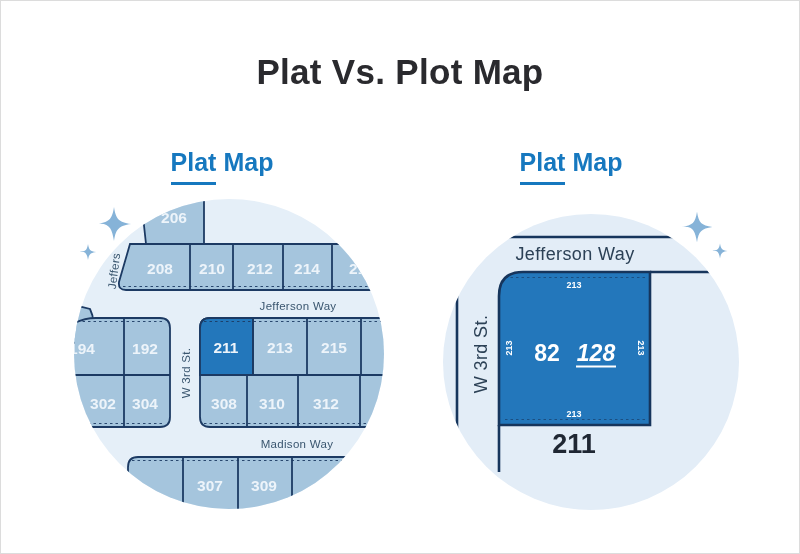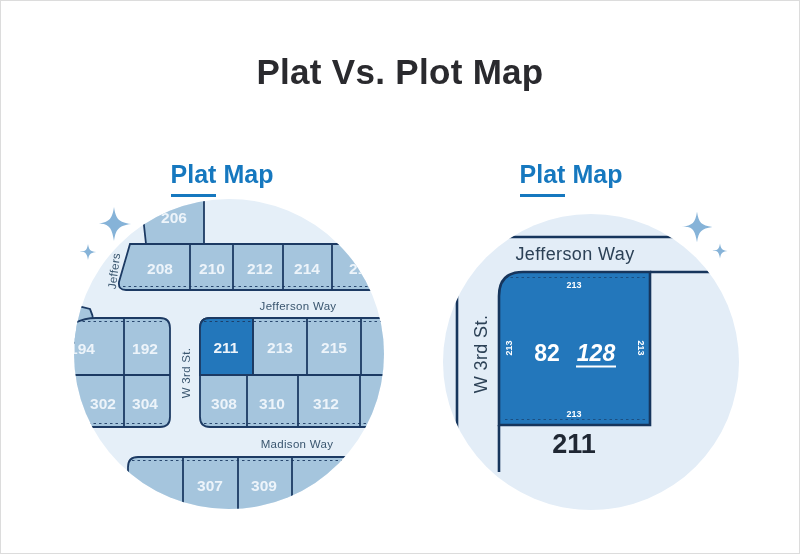--- a/index.html
+++ b/index.html
@@ -6,21 +6,21 @@
   .canvas{
     position:relative;width:800px;height:554px;background:#ffffff;overflow:hidden;
     box-shadow:inset 0 0 0 1px #dcdcdc;
     font-family:"Liberation Sans",sans-serif;
   }
   .page-title{
     position:absolute;top:52px;left:0;width:800px;text-align:center;
     font-size:35px;font-weight:bold;color:#2a2a2e;letter-spacing:.3px;
   }
   .map-heading{
-    position:absolute;top:160px;text-align:center;
+    position:absolute;top:148px;text-align:center;
     font-size:25px;font-weight:bold;color:#1678bf;
   }
   .map-heading .hw1{border-bottom:3px solid #1678bf;padding-bottom:5px;display:inline-block;}
   .map-heading .hw2{margin-left:7px;}
   .heading-left{left:122px;width:200px;}
   .heading-right{left:471px;width:200px;}
   svg{position:absolute;display:block;}
   svg text{font-family:"Liberation Sans",sans-serif;}
   .lot-num{fill:#edf4fa;font-weight:bold;font-size:15.5px;text-anchor:middle;dominant-baseline:central;}
   .street-name{fill:#3a566f;font-size:11.5px;text-anchor:middle;dominant-baseline:central;letter-spacing:.3px;}

